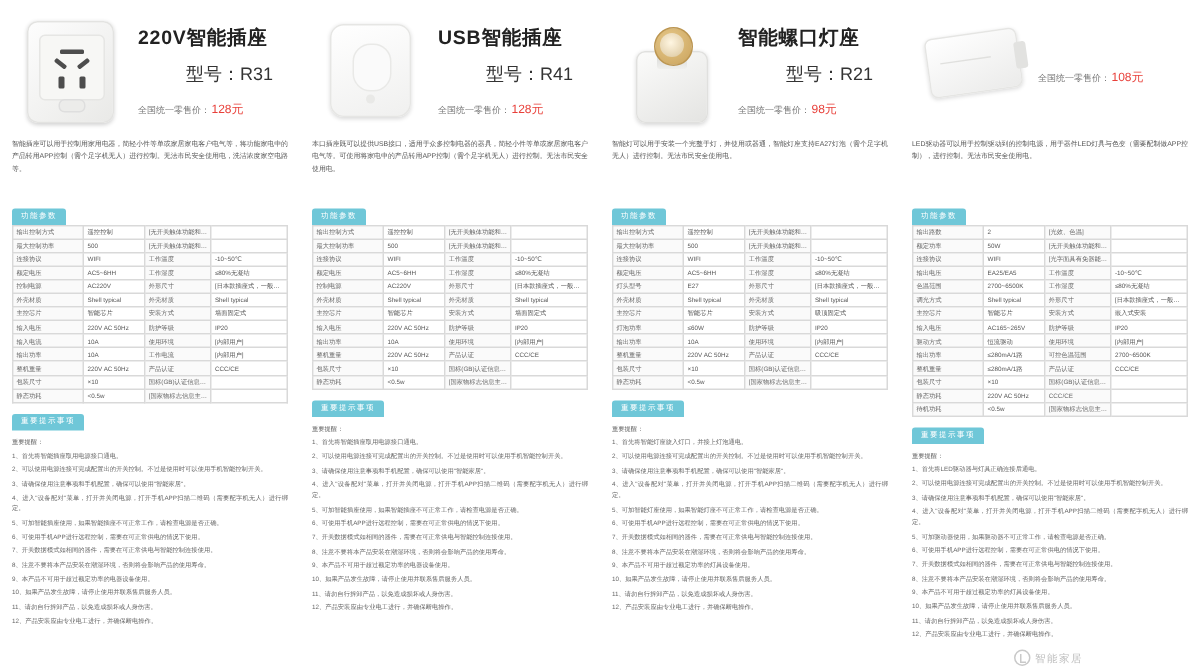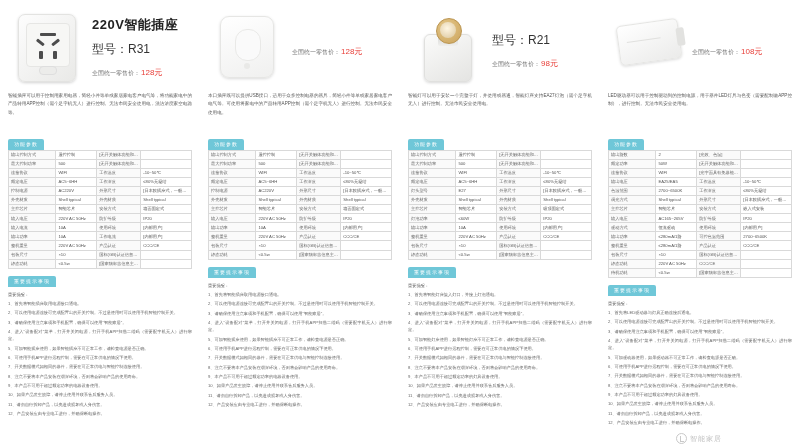--- a/index.html
+++ b/index.html
@@ -41,20 +41,21 @@
     font-weight:bold;
     color:#222;
     letter-spacing:.5px;
     white-space:nowrap;
   }
   .pmodel{
     font-size:12px;
     color:#333;
     margin-top:7px;
     white-space:nowrap;
+    margin-left:32px;
   }
   .pprice{
     margin-top:9px;
     font-size:6px;
     color:#777;
     white-space:nowrap;
   }
   .pprice b{
     color:#e8403a;
     font-size:8px;
@@ -320,20 +321,22 @@
 
   <div class="col">
     <div class="prod">
       <div class="pimg">
         <div class="art-usb">
             <div class="pill"></div>
             <div class="dot"></div>
           </div>
       </div>
       <div class="ptext">
+        <div class="pname">USB智能插座</div>
+        <div class="pmodel">型号：R41</div>
         <div class="pprice"><span>全国统一零售价：</span><b>128元</b></div>
       </div>
     </div>
     <div class="desc">本口插座既可以提供USB接口，适用于众多控制电器的器具，简轻小件等单或家居家电客户电气等。可使用将家电中的产品转用APP控制（需个足字机无人）进行控制。无法市民安全使用电。</div>
     <div class="sect">功能参数</div>
     <table class="spec">
         <tbody>
           <tr>
             <td class="k">输出控制方式</td>
             <td class="v">遥控控制</td>
@@ -430,20 +433,21 @@
     <div class="prod">
       <div class="pimg">
         <div class="art-lamp">
           <div class="base"></div>
           <div class="neck"></div>
           <div class="ring"></div>
           <div class="ring2"></div>
         </div>
       </div>
       <div class="ptext">
+        <div class="pname">智能螺口灯座</div>
         <div class="pmodel">型号：R21</div>
         <div class="pprice"><span>全国统一零售价：</span><b>98元</b></div>
       </div>
     </div>
     <div class="desc">智能灯可以用于安装一个完整于灯，并使用或器通，智能灯座支持EA27灯泡（需个足字机无人）进行控制。无法市民安全使用电。</div>
     <div class="sect">功能参数</div>
     <table class="spec">
         <tbody>
           <tr>
             <td class="k">输出控制方式</td>

